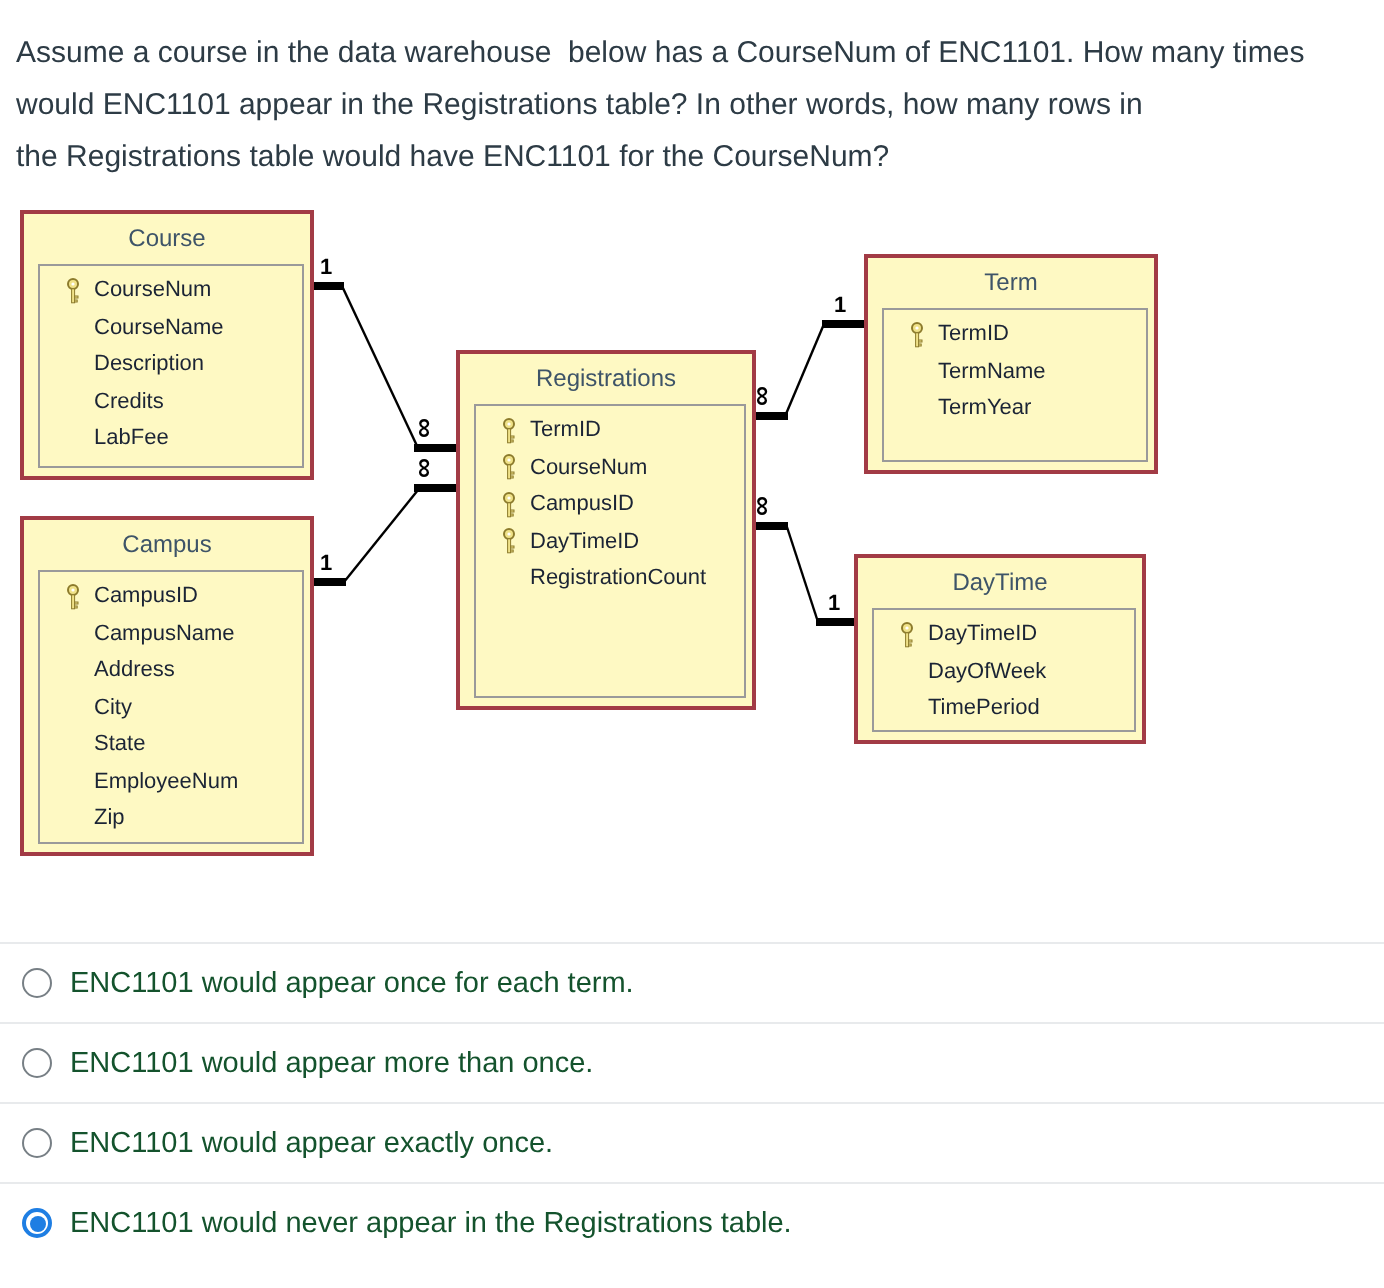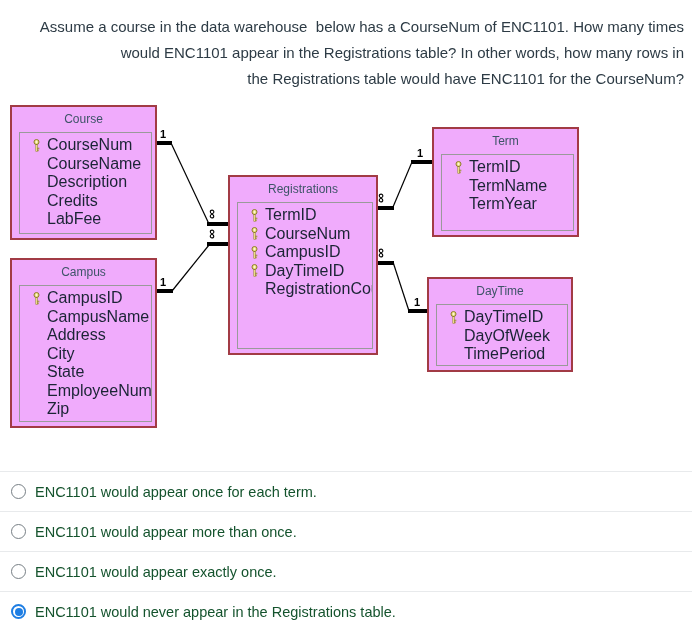--- a/index.html
+++ b/index.html
@@ -1,34 +1,34 @@
 <!DOCTYPE html>
 <html><head>
 <meta charset="utf-8">
 <style>
   * { box-sizing: border-box; margin: 0; padding: 0; }
   html, body { width: 692px; height: 644px; background: #ffffff; overflow: hidden; }
   body { font-family: "Liberation Sans", sans-serif; color: #2D3B45; }
 
   
   .question { padding: 14px 8px 0 8px; }
-  .qline { font-size: 15px; line-height: 26px; white-space: pre-wrap; color: #2D3B45; text-align: right; }
+  .qline { font-size: 15px; line-height: 26px; white-space: pre-wrap; color: #2D3B45; }
 
   
   .diagram { position: relative; width: 692px; height: 376px; margin-top: 3px; }
   .rel-svg { position: absolute; left: 0; top: 0; }
 
   
-  .tbl { position: absolute; border: 2px solid #A23B45; background: #f0abfc; }
+  .tbl { position: absolute; border: 2px solid #A23B45; background: #fef9c3; }
   .tbl-title { text-align: center; font-size: 12px; color: #3E5468; padding-top: 5px; }
   .tbl-inner { position: absolute; left: 7px; right: 3px; top: 25px; bottom: 4px;
                border: 1px solid #9A9A9A; padding: 3px 0 0 12px; overflow: hidden; }
   .fld { height: 18.5px; display: flex; align-items: center; }
   .kwrap { width: 15px; flex: none; display: inline-flex; align-items: center; }
-  .fname { font-size: 16px; color: #1B2435; white-space: nowrap; }
+  .fname { font-size: 11px; color: #1B2435; white-space: nowrap; }
 
   
   .card-one { position: absolute; font-size: 11px; font-weight: bold; color: #000; line-height: 11px; }
   .card-many { position: absolute; font-size: 14px; font-weight: bold; color: #000; line-height: 12px;
                transform: rotate(90deg); }
 
   
   .options { margin-top: 0; }
   .option { display: flex; align-items: center; gap: 9px; height: 40px;
             border-top: 1px solid #E8EAEC; padding-left: 11px; cursor: pointer; }

